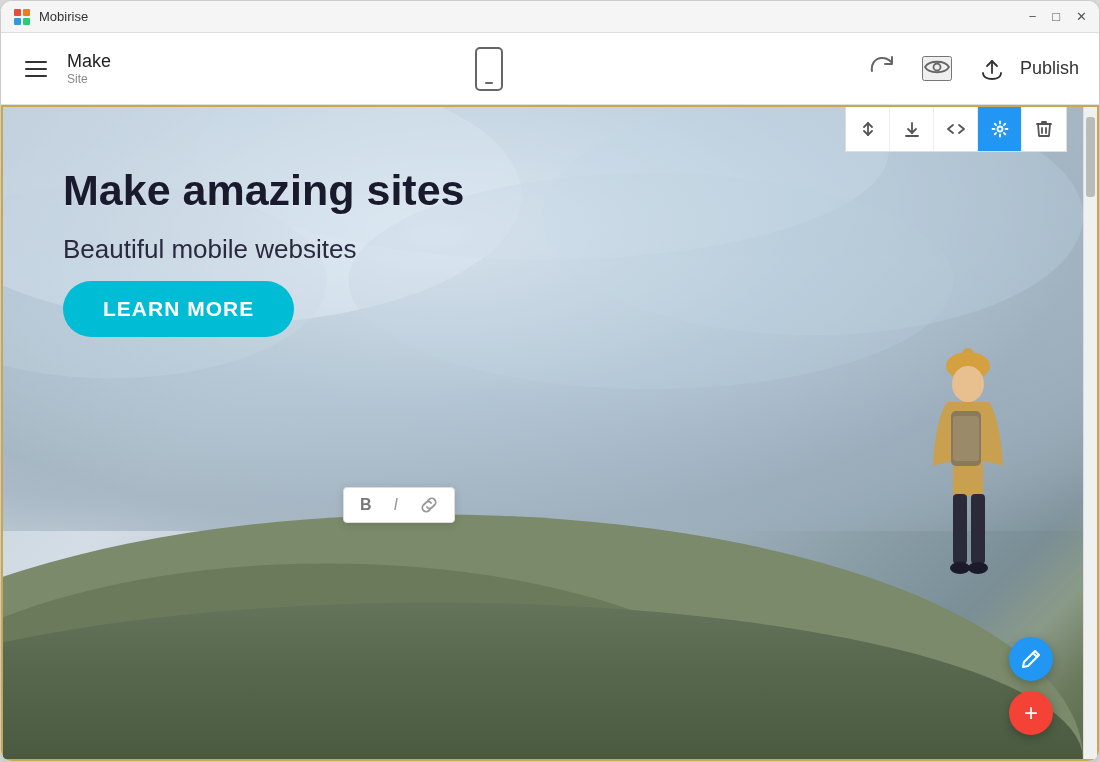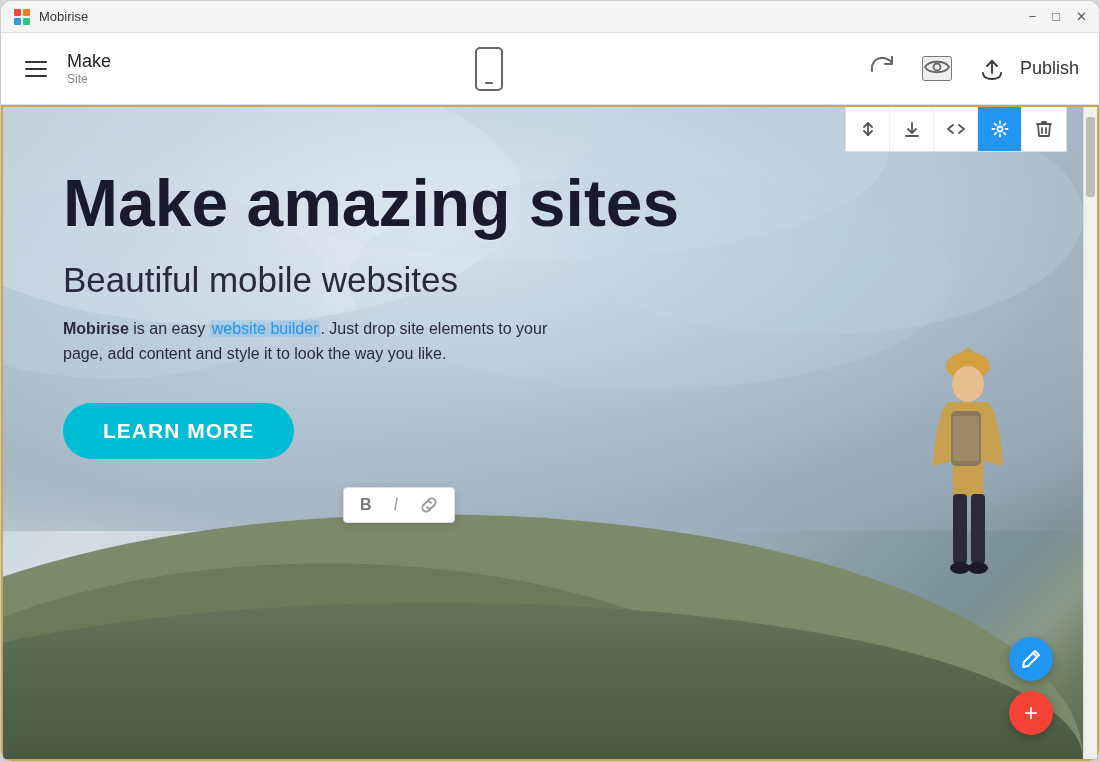--- a/index.html
+++ b/index.html
@@ -210,29 +210,29 @@
     .hero-content {
       position: absolute;
       top: 0;
       left: 0;
       right: 0;
       bottom: 0;
       padding: 60px 60px 40px;
       z-index: 10;
     }
     .hero-title {
-      font-size: 66px;
+      font-size: 43px;
       font-weight: 800;
       color: #1a1a2e;
       margin-bottom: 20px;
       line-height: 1.1;
       text-shadow: 0 1px 2px rgba(255,255,255,0.3);
     }
     .hero-subtitle {
-      font-size: 35px;
+      font-size: 26px;
       color: #2a2a3e;
       margin-bottom: 16px;
       font-weight: 400;
     }
     .hero-description {
       font-size: 16px;
       color: #2a2a3e;
       max-width: 520px;
       line-height: 1.6;
       margin-bottom: 36px;
@@ -470,23 +470,20 @@
           <rect x="60" y="158" width="14" height="70" rx="4" fill="#2a2a3a"></rect>
           <rect x="78" y="158" width="14" height="70" rx="4" fill="#2a2a3a"></rect>
 
           <ellipse cx="67" cy="232" rx="10" ry="6" fill="#1a1a2a"></ellipse>
           <ellipse cx="85" cy="232" rx="10" ry="6" fill="#1a1a2a"></ellipse>
         </svg>
 
         <div class="hero-content">
           <h1 class="hero-title">Make amazing sites</h1>
           <h2 class="hero-subtitle">Beautiful mobile websites</h2>
-          <p class="hero-description">
-            <strong>Mobirise</strong><span> is an easy </span><span class="highlight-text">website builder</span><span>. Just drop site elements to your page, add content and style it to look the way you like.</span>
-          </p>
           <button class="learn-more-btn">LEARN MORE</button>
         </div>
 
         <div class="text-toolbar">
           <button class="text-toolbar-btn">
             <strong style="font-weight:900;font-size:16px;color:#777;">B</strong>
           </button>
           <button class="text-toolbar-btn">
             <em style="font-style:italic;font-size:16px;color:#999;">I</em>
           </button>

